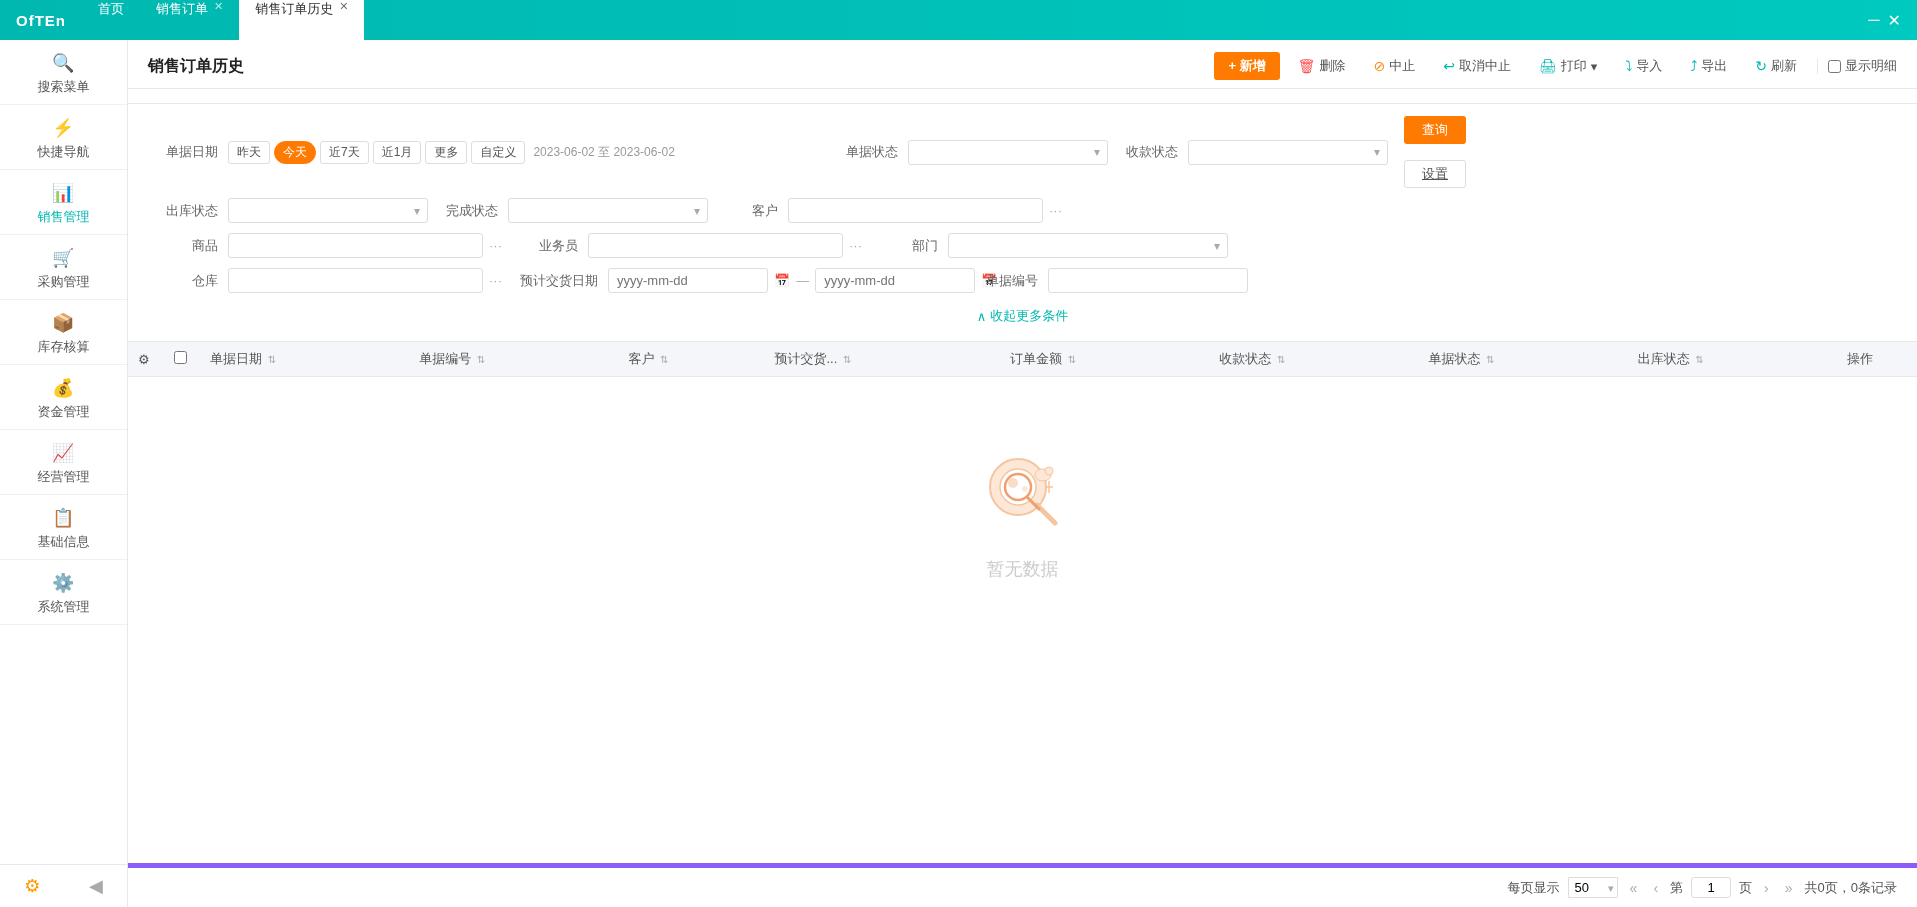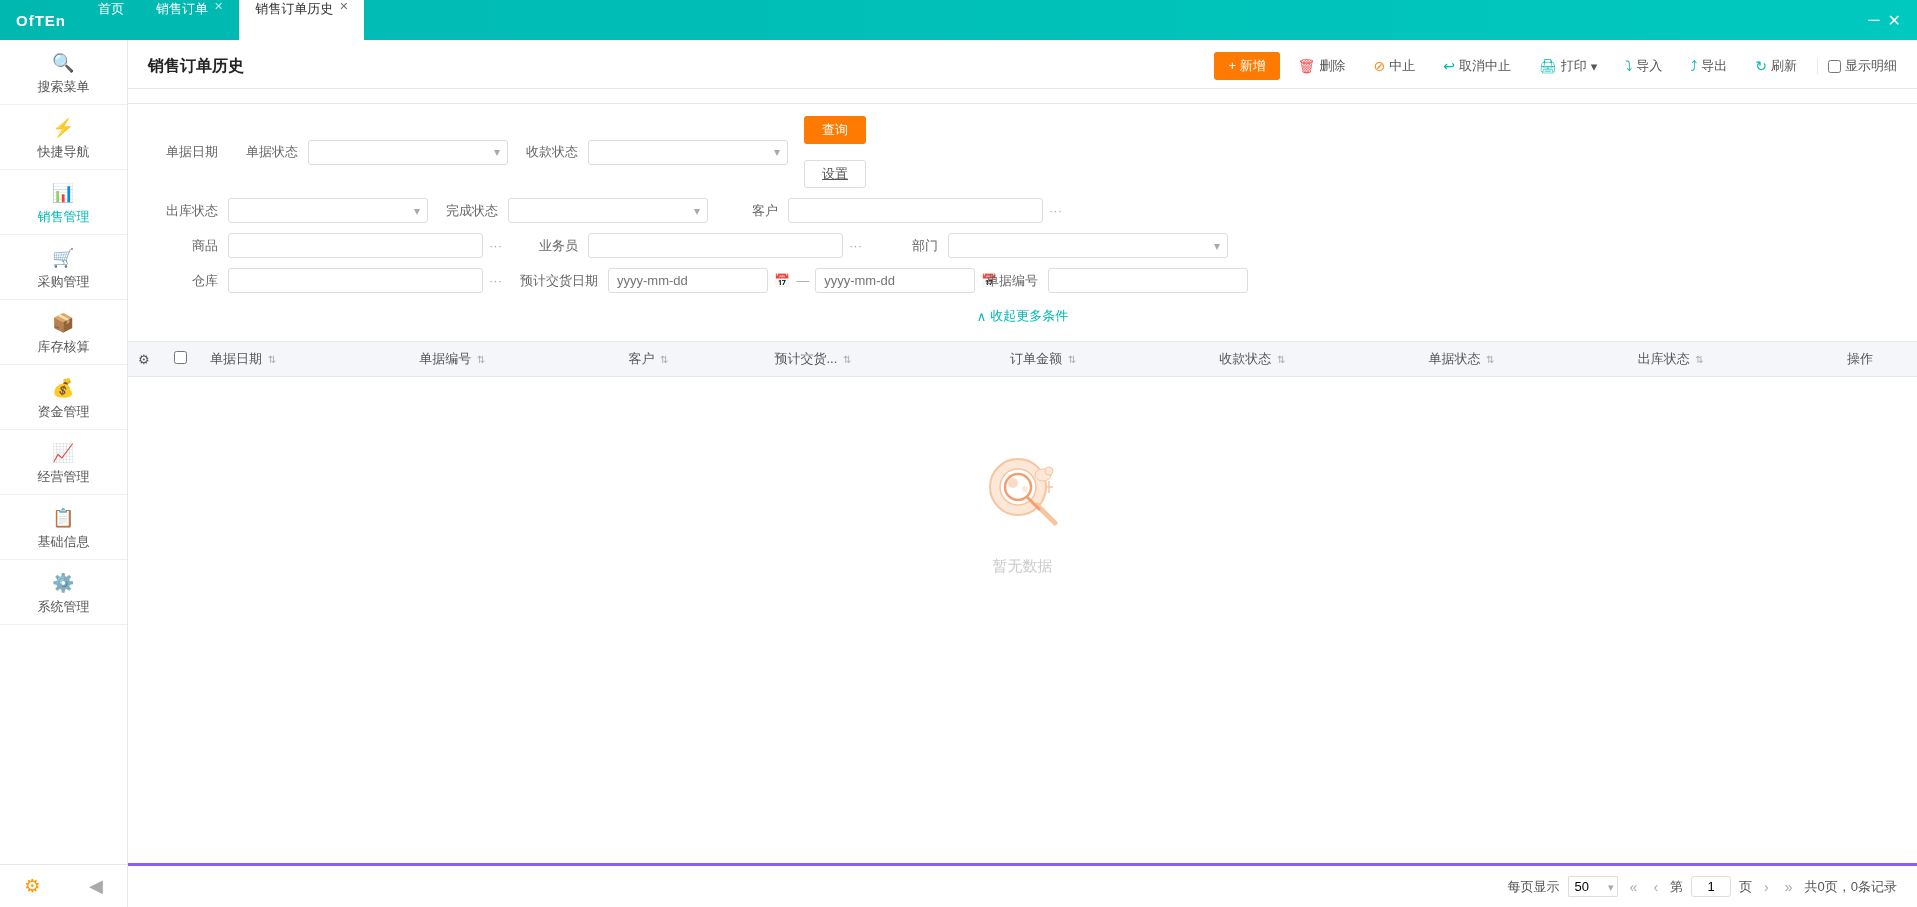--- a/index.html
+++ b/index.html
@@ -144,20 +144,21 @@
     .toolbar-btn .btn-icon.red { color: #ff4d4f; }
     .toolbar-btn .btn-icon.orange { color: #fa8c16; }
     .btn-new {
       background: #ff7a00;
       color: #fff;
       padding: 5px 14px;
       border-radius: 3px;
       border: none;
       cursor: pointer;
       font-size: 13px;
+      font-weight: bold;
     }
     .btn-query {
       background: #ff7a00;
       color: #fff;
       padding: 5px 18px;
       border-radius: 3px;
       border: none;
       cursor: pointer;
       font-size: 13px;
     }
@@ -328,29 +329,29 @@
     
     .empty-state {
       display: flex;
       flex-direction: column;
       align-items: center;
       justify-content: center;
       padding: 60px 0 40px;
       color: #bbb;
     }
     .empty-text {
-      font-size: 15px;
+      font-size: 18px;
       color: #ccc;
     }
 
     
     .footer-bar {
       height: 44px;
       background: #fff;
-      border-top: 3px solid #8b5cf6;
+      border-top: 5px solid #8b5cf6;
       display: flex;
       align-items: center;
       justify-content: flex-end;
       padding: 0 20px;
       gap: 8px;
       font-size: 13px;
       color: #555;
       flex-shrink: 0;
     }
     .page-size-select {
@@ -515,20 +516,31 @@
 
     <div style="background:#fff; padding: 6px 20px 8px; display:flex; justify-content:flex-end; gap:8px; border-bottom:1px solid #e8e8e8;">
       
     </div>
 
     <div class="filter-area">
 
       <div class="filter-row">
 
         <span class="filter-label">单据日期</span>
+        <div class="filter-field" style="flex:2; max-width:600px;">
+          <div class="date-quick">
+            <button class="date-btn">昨天</button>
+            <button class="date-btn active">今天</button>
+            <button class="date-btn">近7天</button>
+            <button class="date-btn">近1月</button>
+            <button class="date-btn">更多</button>
+            <button class="date-btn">自定义</button>
+          </div>
+          <span class="date-range-text">2023-06-02 至 2023-06-02</span>
+        </div>
 
         <span class="filter-label">单据状态</span>
         <div class="filter-select-wrap" style="flex:1; max-width:200px;">
           <select class="filter-select" style="width:100%;">
             <option value=""></option>
           </select>
         </div>
 
         <span class="filter-label">收款状态</span>
         <div class="filter-select-wrap" style="flex:1; max-width:200px;">

